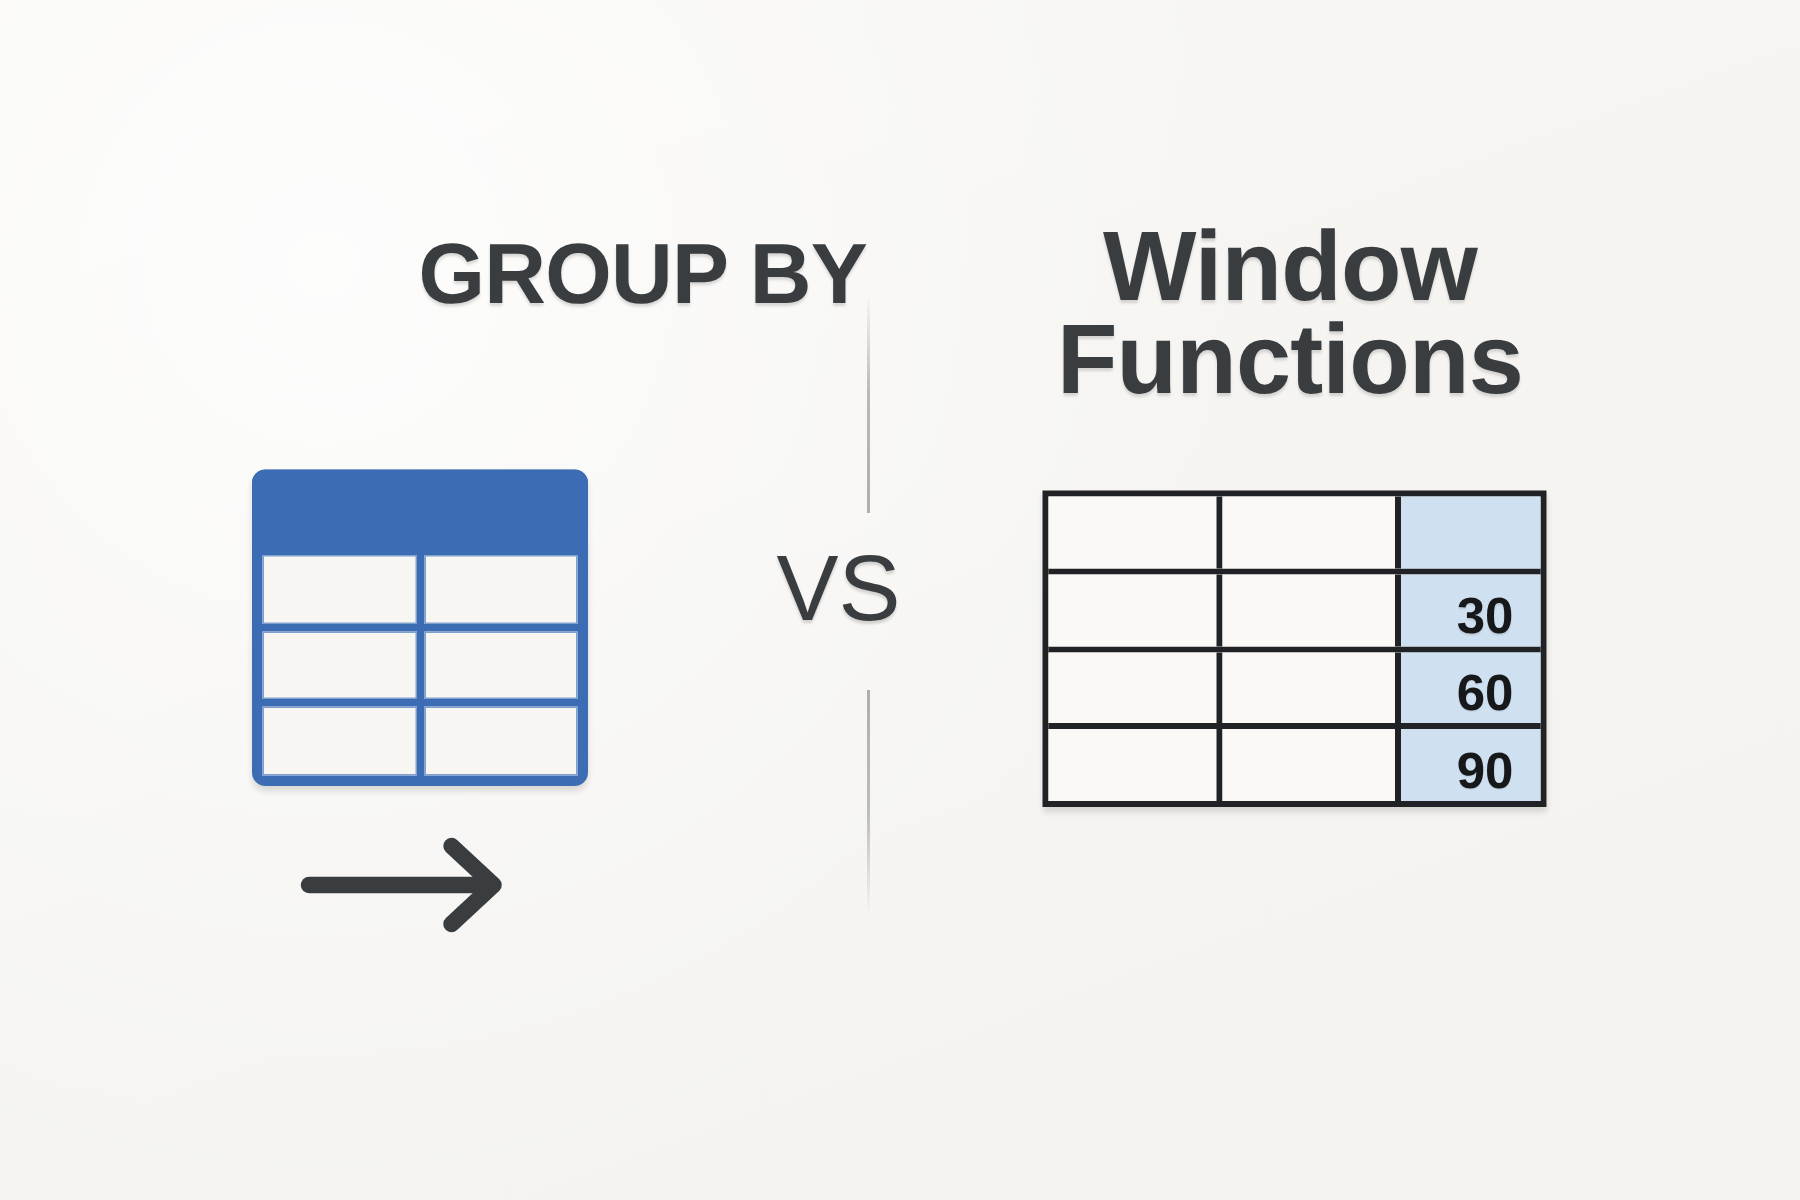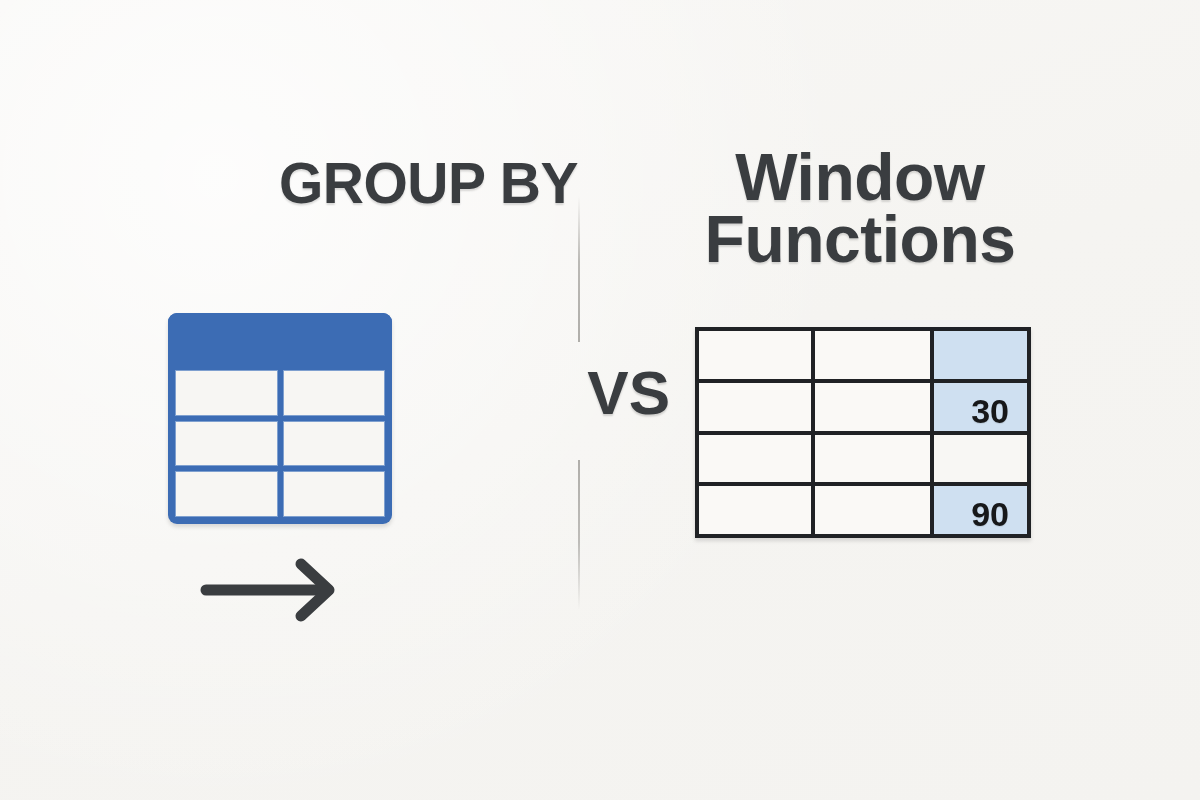--- a/index.html
+++ b/index.html
@@ -63,26 +63,26 @@
     top: 146px;
     width: 520px;
     text-align: center;
     font-size: 66px;
     line-height: 62px;
   }
 
   
   #vs-label {
     position: absolute;
-    left: 512px;
+    left: 480px;
     width: 158px;
     top: 358px;
-    text-align: right;
+    text-align: center;
     font-size: 62px;
-    font-weight: 700;
+    font-weight: 400;
     color: #3a3d40;
     letter-spacing: 0px;
     text-shadow: 0 2px 2px rgba(0,0,0,0.16);
     line-height: 70px;
   }
 
   
   #groupby-table {
     position: absolute;
     left: 168px;
@@ -242,20 +242,23 @@
           <span class="wf-value">30</span>
         </div>
     </div>
     <div class="wf-row">
       <div class="wf-cell col-0">
           <span class="wf-value"></span>
         </div>
       <div class="wf-cell col-1">
           <span class="wf-value"></span>
         </div>
+      <div class="wf-cell col-2">
+          <span class="wf-value">60</span>
+        </div>
     </div>
     <div class="wf-row">
       <div class="wf-cell col-0">
           <span class="wf-value"></span>
         </div>
       <div class="wf-cell col-1">
           <span class="wf-value"></span>
         </div>
       <div class="wf-cell col-2">
           <span class="wf-value">90</span>

